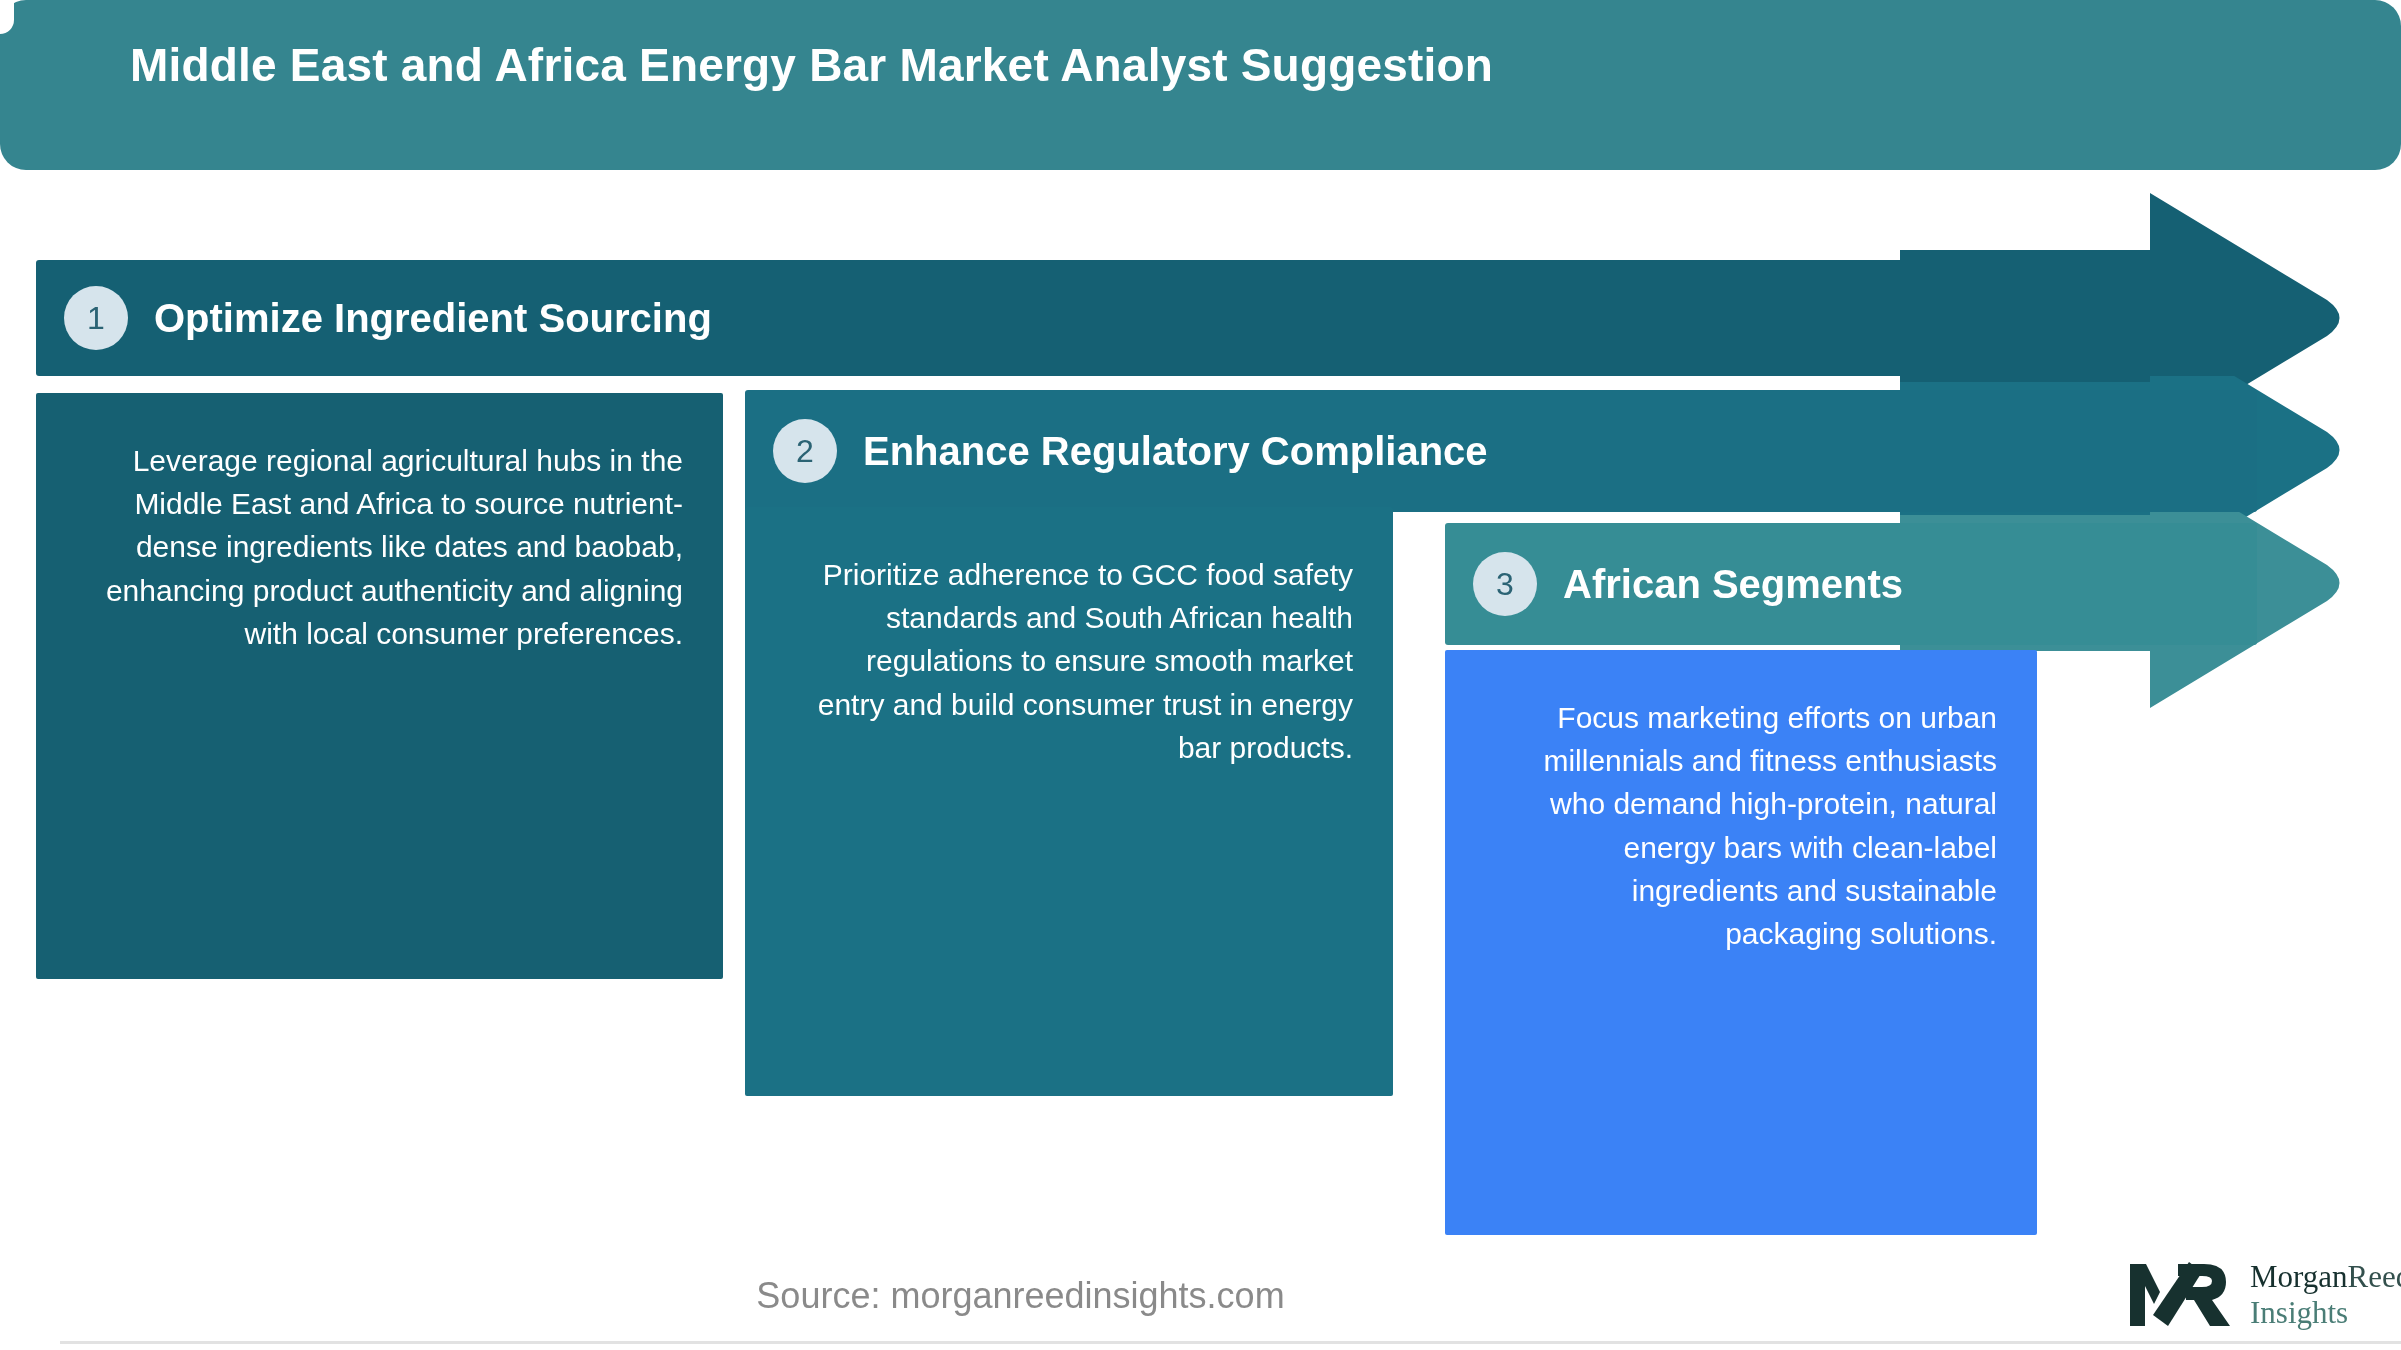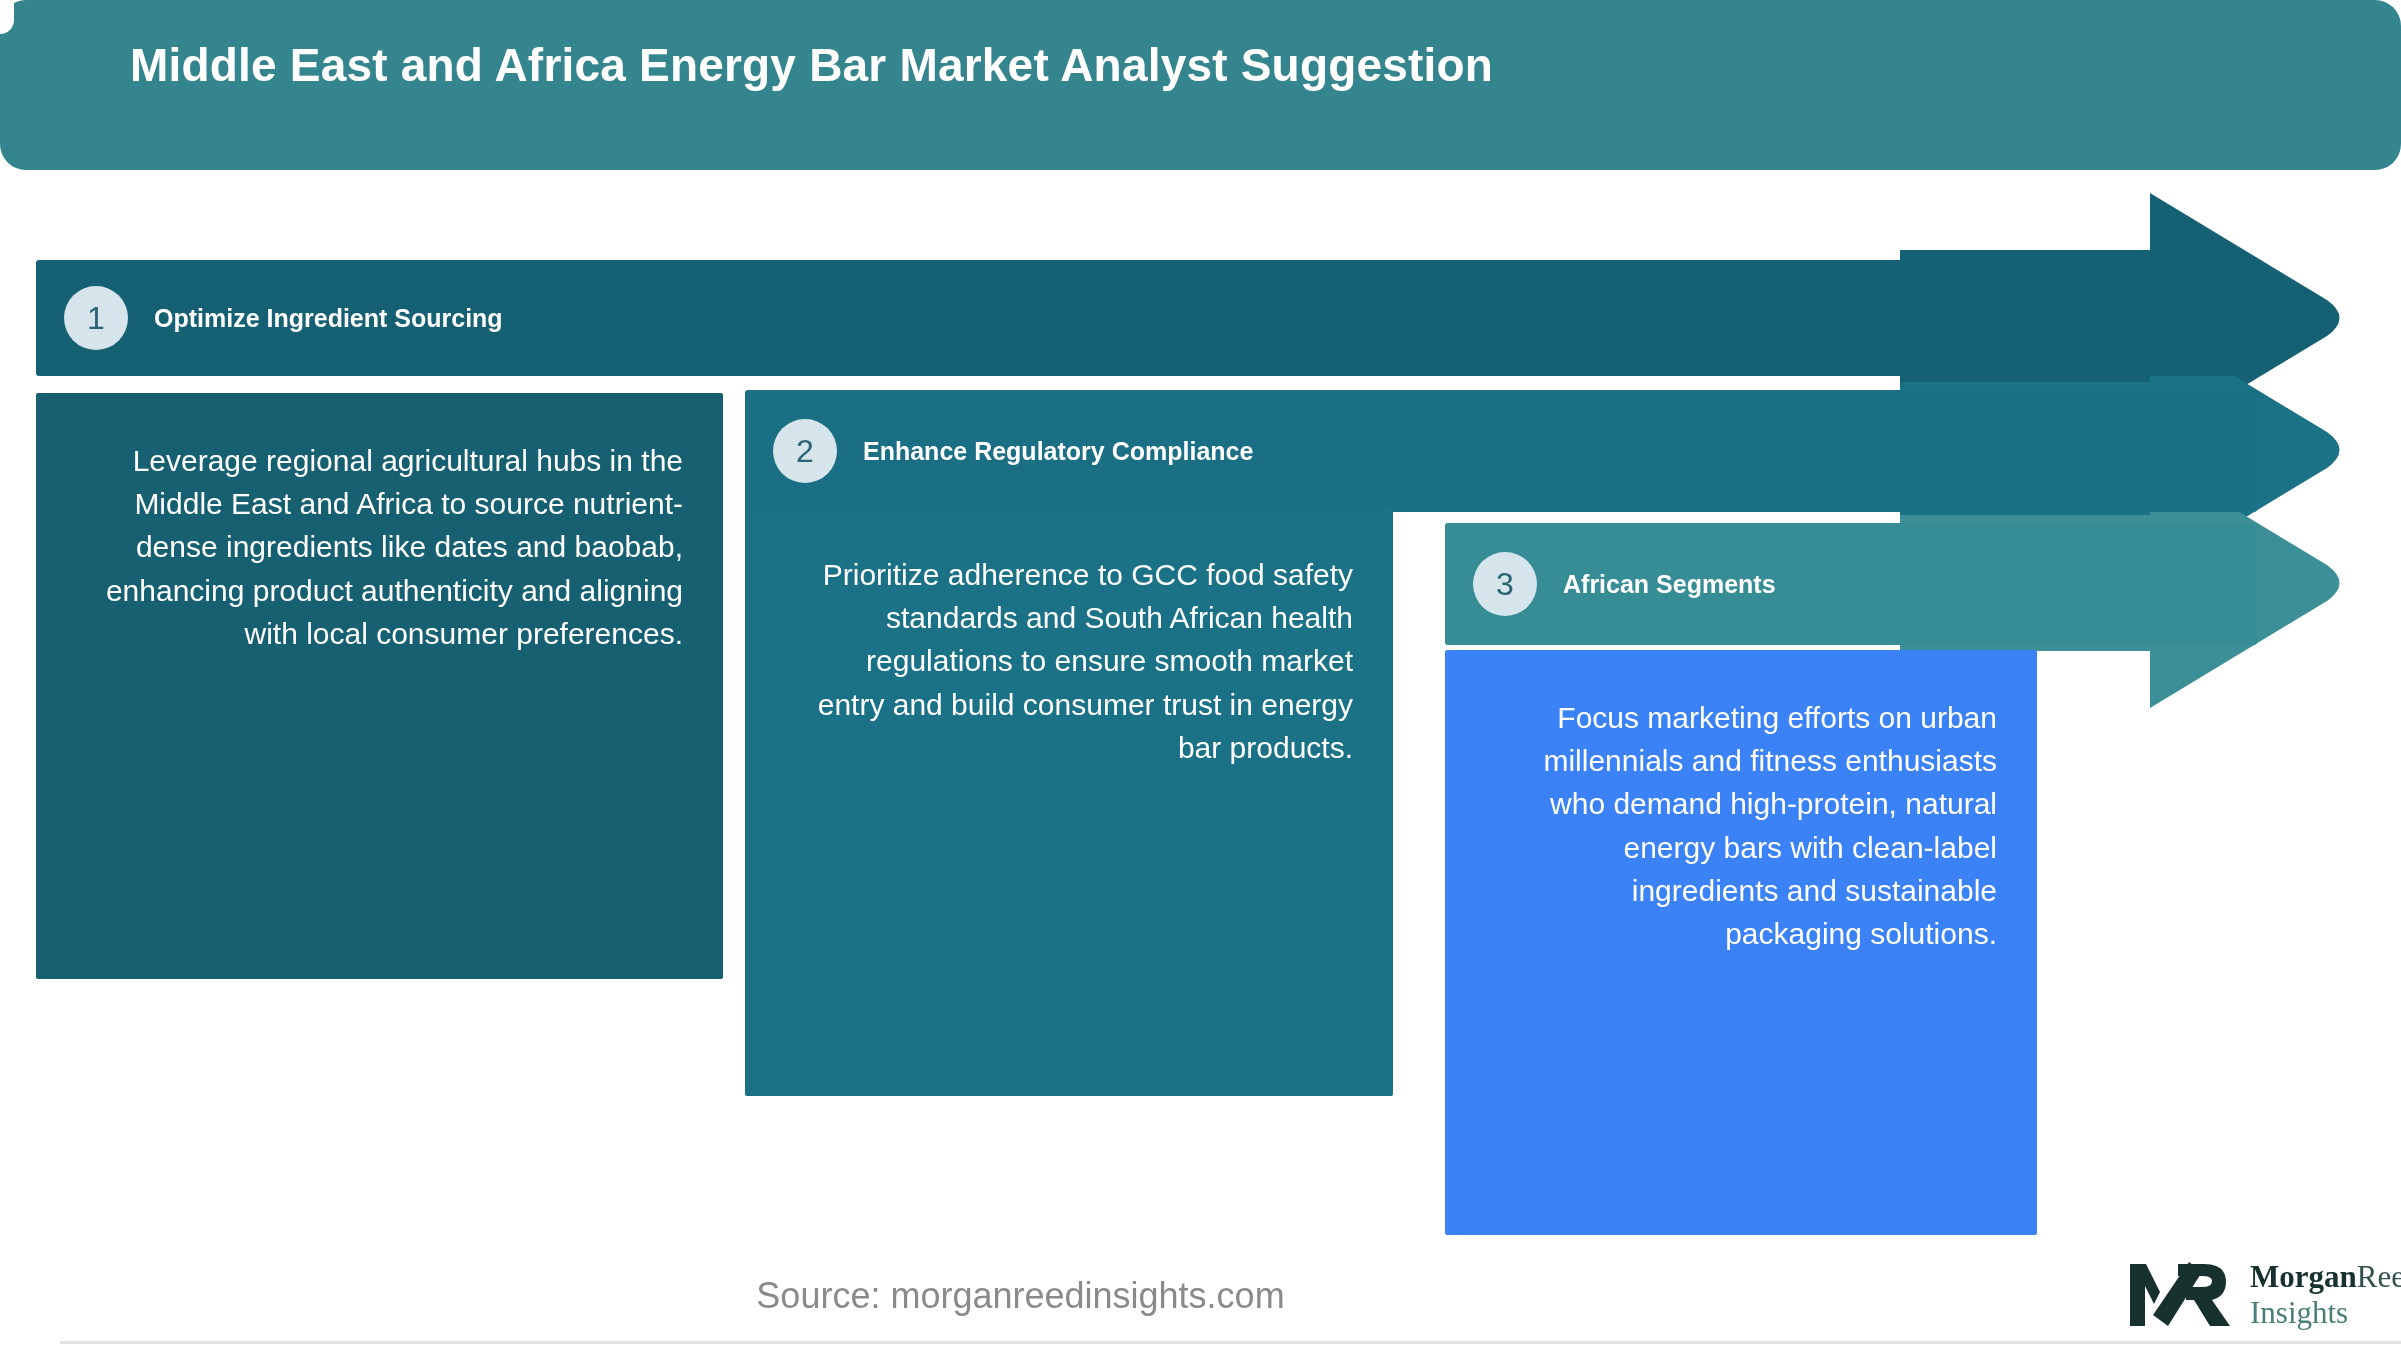--- a/index.html
+++ b/index.html
@@ -74,21 +74,21 @@
     display: flex;
     align-items: center;
     justify-content: center;
     font-size: 32px;
     font-weight: normal;
     color: #2b6374;
     flex: 0 0 auto;
   }
   .band-title {
     margin-left: 26px;
-    font-size: 25px;
+    font-size: 40px;
     font-weight: bold;
     color: #ffffff;
     white-space: nowrap;
   }
 
   .band1 { left: 36px; top: 260px; width: 2220px; height: 116px; background: #156073; padding-left: 28px; }
   .band2 { left: 745px; top: 390px; width: 1512px; height: 122px; background: #1b6f84; padding-left: 28px; }
   .band3 { left: 1445px; top: 523px; width: 812px;  height: 122px; background: #368d95; padding-left: 28px; }
 
   
@@ -147,21 +147,21 @@
     align-items: center;
   }
   .logo-mark { flex: 0 0 auto; margin-right: 12px; }
   .logo-words { display: flex; flex-direction: column; line-height: 1.0; }
   .logo-line1 {
     font-family: "Liberation Serif", serif;
     font-size: 31px;
     color: #17312f;
     white-space: nowrap;
   }
-  .logo-line1 b { font-weight: bold; }
+  .logo-line1 b { font-weight: normal; }
   .logo-line1 i { font-style: normal; font-weight: normal; color: #33504d; }
   .logo-line2 {
     font-family: "Liberation Serif", serif;
     font-size: 31px;
     color: #4a7d76;
     margin-top: 5px;
   }
 </style>
 </head>
 <body>

